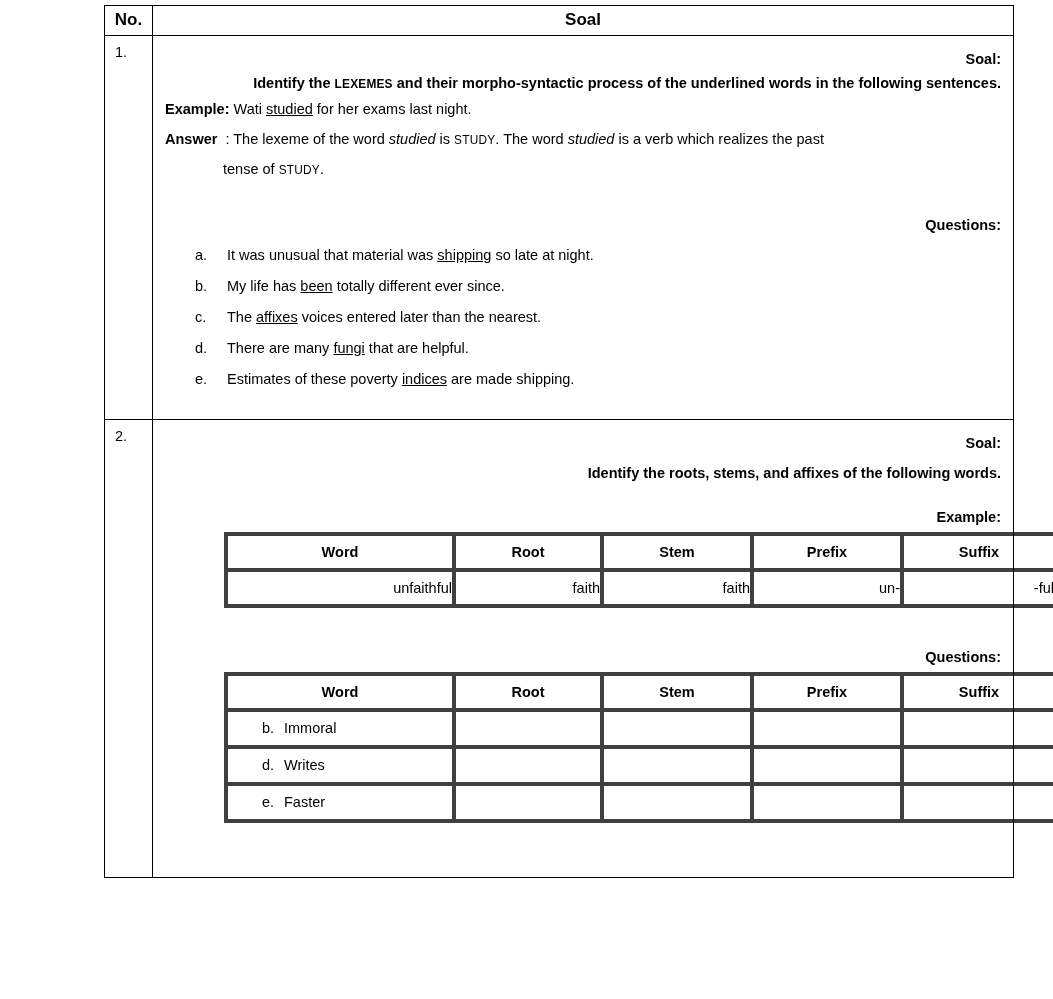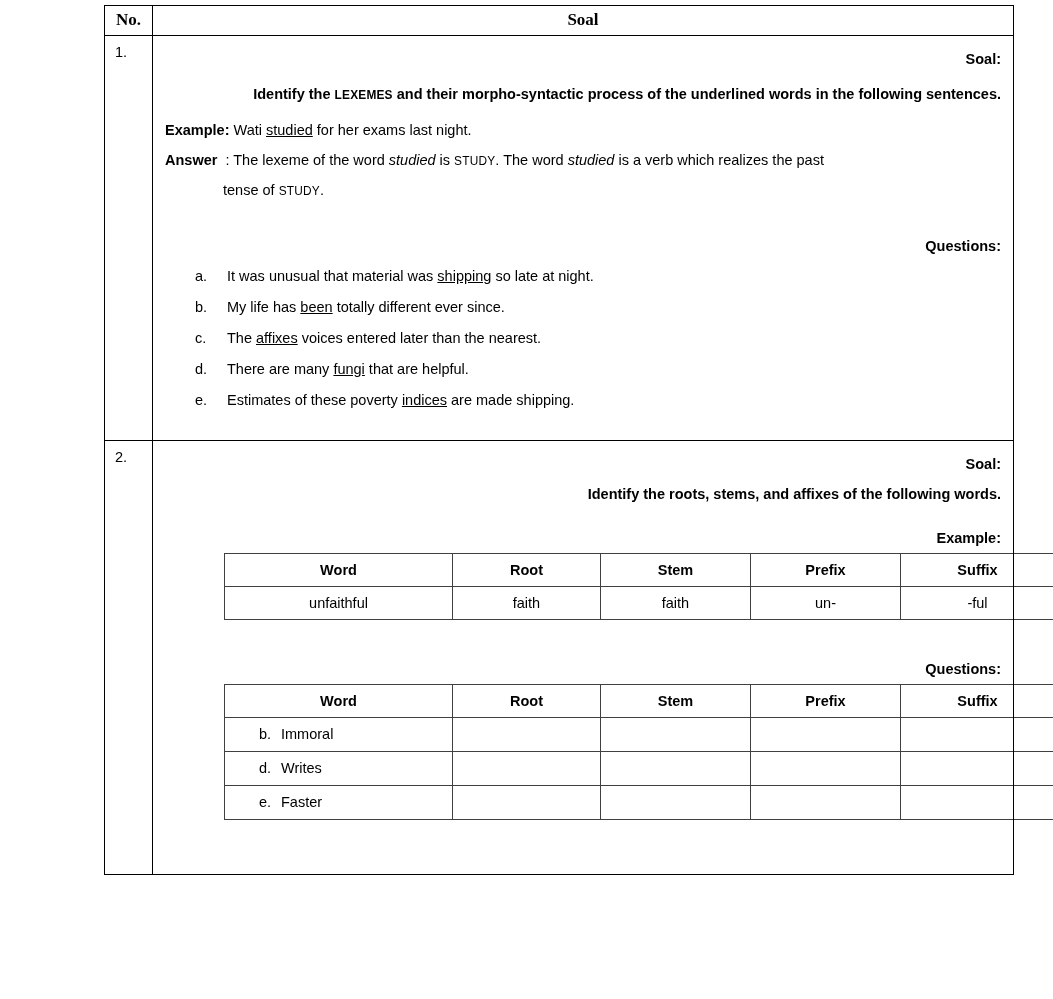--- a/index.html
+++ b/index.html
@@ -30,21 +30,21 @@
     border: 1px solid #000000;
     vertical-align: top;
     padding: 0;
   }
 
   .col-no   { width: 48px; }
   .col-soal { width: 861px; }
 
   
   .head-cell {
-    font-family: Liberation Serif, serif;
+    font-family: Liberation Sans, sans-serif;
     font-weight: bold;
     font-size: 17px;
     text-align: center;
     padding: 3px 0 4px 0 !important;
     height: 22px;
     line-height: 22px;
   }
 
   
   .no-cell {
@@ -108,31 +108,31 @@
 
   
   .word-table {
     border-collapse: collapse;
     table-layout: fixed;
     width: 830px;
     margin-left: 1px;
     font-size: 14.5px;
   }
   .word-table td, .word-table th {
-    border: 1px solid #404040;
+    border: 4px solid #404040;
     padding: 0;
     height: 32px;
     vertical-align: middle;
     margin-left: 11px;
   }
   .word-table th {
     font-weight: bold;
     text-align: center;
   }
-  .word-table td { text-align: center; }
+  .word-table td { text-align: right; }
 
   .wt-c-word   { width: 228px; }
   .wt-c-root   { width: 148px; }
   .wt-c-stem   { width: 150px; }
   .wt-c-prefix { width: 150px; }
   .wt-c-suffix { width: 154px; }
 
   
   .qtable th.wt-c-word { text-align: center; }
   .qtable td.cell-word {
@@ -168,21 +168,21 @@
       <th class="head-cell">No.</th>
       <th class="head-cell">Soal</th>
     </tr>
 
     <tr>
       <td class="no-cell">1.</td>
       <td class="soal-cell">
 
         <div class="line b">Soal:</div>
 
-        <div class="line wrap b" style="height:auto;line-height:40px;"><span>Identify the </span><span class="smallcaps">LEXEMES</span><span> and their morpho-syntactic process of the underlined words in the following sentences.</span></div>
+        <div class="line wrap b" style="height:auto;line-height:19px;"><span>Identify the </span><span class="smallcaps">LEXEMES</span><span> and their morpho-syntactic process of the underlined words in the following sentences.</span></div>
 
         <div class="line"><span class="b">Example:</span><span> Wati </span><span class="u">studied</span><span> for her exams last night.</span></div>
 
         <div class="line"><span class="b">Answer</span><span>&nbsp;&nbsp;</span><span>:</span><span> The lexeme of the word </span><span class="i">studied</span><span> is </span><span class="smallcaps">STUDY</span><span>. The word </span><span class="i">studied</span><span> is a verb which realizes the past</span></div>
 
         <div class="line indent-answer"><span>tense of </span><span class="smallcaps">STUDY</span><span>.</span></div>
 
         <div class="spacer-md"></div>
 
         <div class="line b">Questions:</div>

